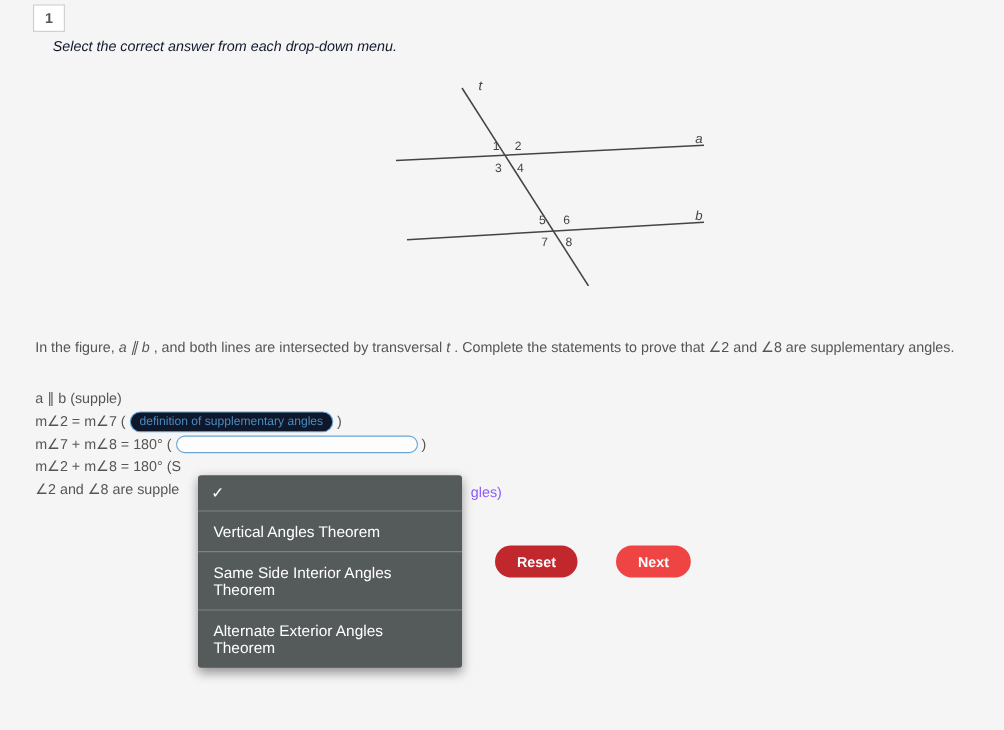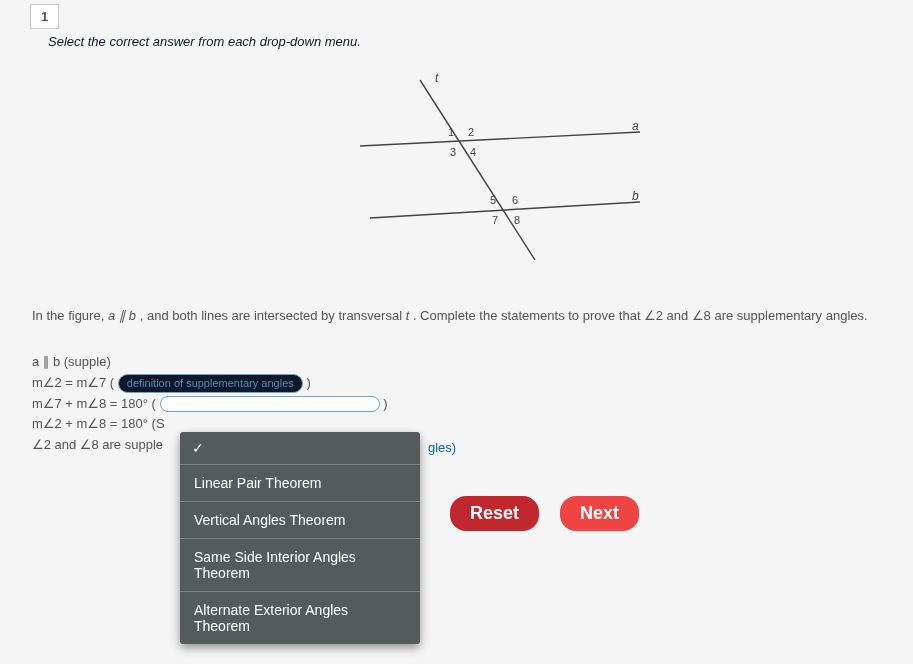--- a/index.html
+++ b/index.html
@@ -98,33 +98,33 @@
       font-size: 14px;
       cursor: pointer;
     }
     .dropdown .option:last-child { border-bottom: none; }
     .btn {
       position: absolute;
       top: 496px;
       border: none;
       border-radius: 16px;
       padding: 7px 20px;
-      font-size: 18px;
+      font-size: 13px;
       font-weight: bold;
       color: #fff;
       cursor: pointer;
     }
     .btn-reset { left: 450px; background: #c0282e; }
     .btn-next  { left: 560px; background: #ef4444; }
     .angles-trail {
       position: absolute;
       top: 440px;
       left: 428px;
       font-size: 13px;
-      color: #0369a1;
+      color: #8b5cf6;
     }
   </style>
 </head>
 <body>
 
 <div class="page-tab">1</div>
 
 <div class="instruction">Select the correct answer from each drop-down menu.</div>
 
 <div class="figure-wrap">
@@ -172,20 +172,19 @@
   <div class="proof-line">m∠2 + m∠8 = 180° (S</div>
   <div class="proof-line">∠2 and ∠8 are supple</div>
 </div>
 
 <span class="angles-trail">gles)</span>
 
 <div class="dropdown">
   <div class="check-row">
     <span>✓</span>
   </div>
-  <div class="option">Linear Pair Theorem</div>
   <div class="option">Vertical Angles Theorem</div>
   <div class="option">Same Side Interior Angles Theorem</div>
   <div class="option">Alternate Exterior Angles Theorem</div>
 </div>
 
 <button class="btn btn-reset">Reset</button>
 <button class="btn btn-next">Next</button>
 
 </body></html>

